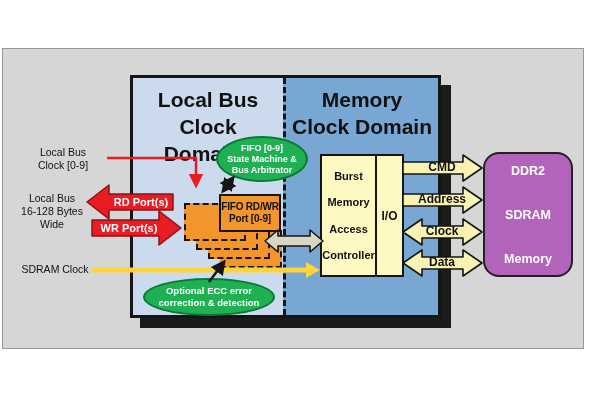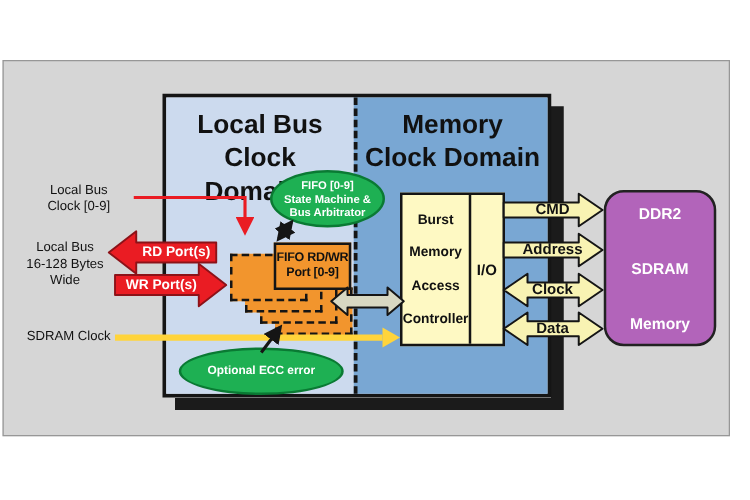--- a/index.html
+++ b/index.html
@@ -91,20 +91,21 @@
   <div>Port [0-9]</div>
 </div>
 
 <div class="abs ellipse sm-ellipse">
   <div>FIFO [0-9]</div>
   <div>State Machine &amp;</div>
   <div>Bus Arbitrator</div>
 </div>
 <div class="abs ellipse ecc-ellipse">
   <div>Optional ECC error</div>
+  <div>correction &amp; detection</div>
 </div>
 
 <div class="abs burst">
   <div class="burst-main">
     <div>Burst</div>
     <div>Memory</div>
     <div>Access</div>
     <div>Controller</div>
   </div>
   <div class="burst-io">

